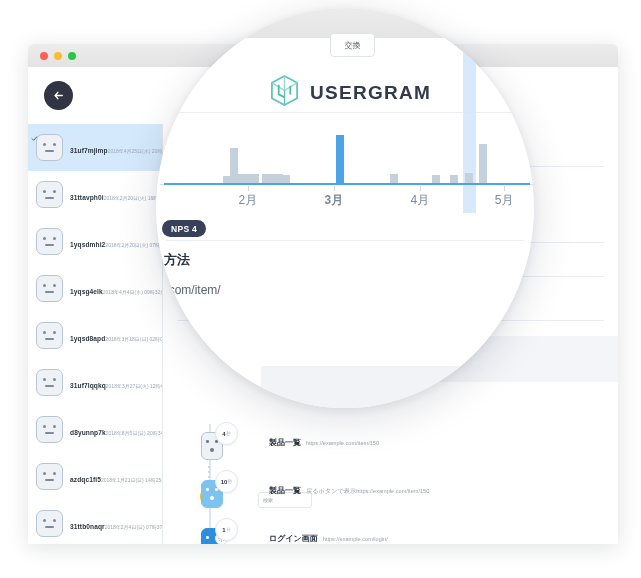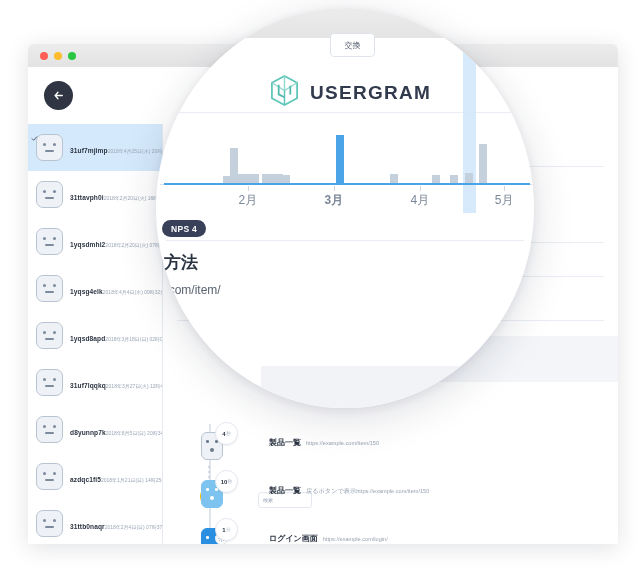--- a/index.html
+++ b/index.html
@@ -153,21 +153,21 @@
     background:#fff;border:1px solid #dfe4ec;display:flex;align-items:center;justify-content:center;
   }
   .swapbtn span{font-size:8px;color:#4c5668;}
   .phone{position:absolute;left:28px;top:52px;width:16px;height:16px;}
   .nps{
     position:absolute;left:6px;top:212px;height:17px;padding:0 9px;border-radius:9px;
     background:#39415a;display:flex;align-items:center;
   }
   .nps span{font-size:8.5px;color:#fff;font-weight:bold;letter-spacing:.3px;}
   .method{
-    position:absolute;left:8px;top:243px;font-size:17px;font-weight:bold;color:#2b3442;
+    position:absolute;left:8px;top:243px;font-size:13px;font-weight:bold;color:#2b3442;
   }
   .methodurl{
     position:absolute;left:0px;top:275px;font-size:12px;color:#5a6372;
   }
   .lens-icon{position:absolute;left:8px;top:330px;width:16px;height:16px;opacity:.75;}
   .lens-blk{position:absolute;left:105px;top:358px;width:330px;height:60px;background:#f1f3f7;}
 </style>
 </head>
 <body>
 

